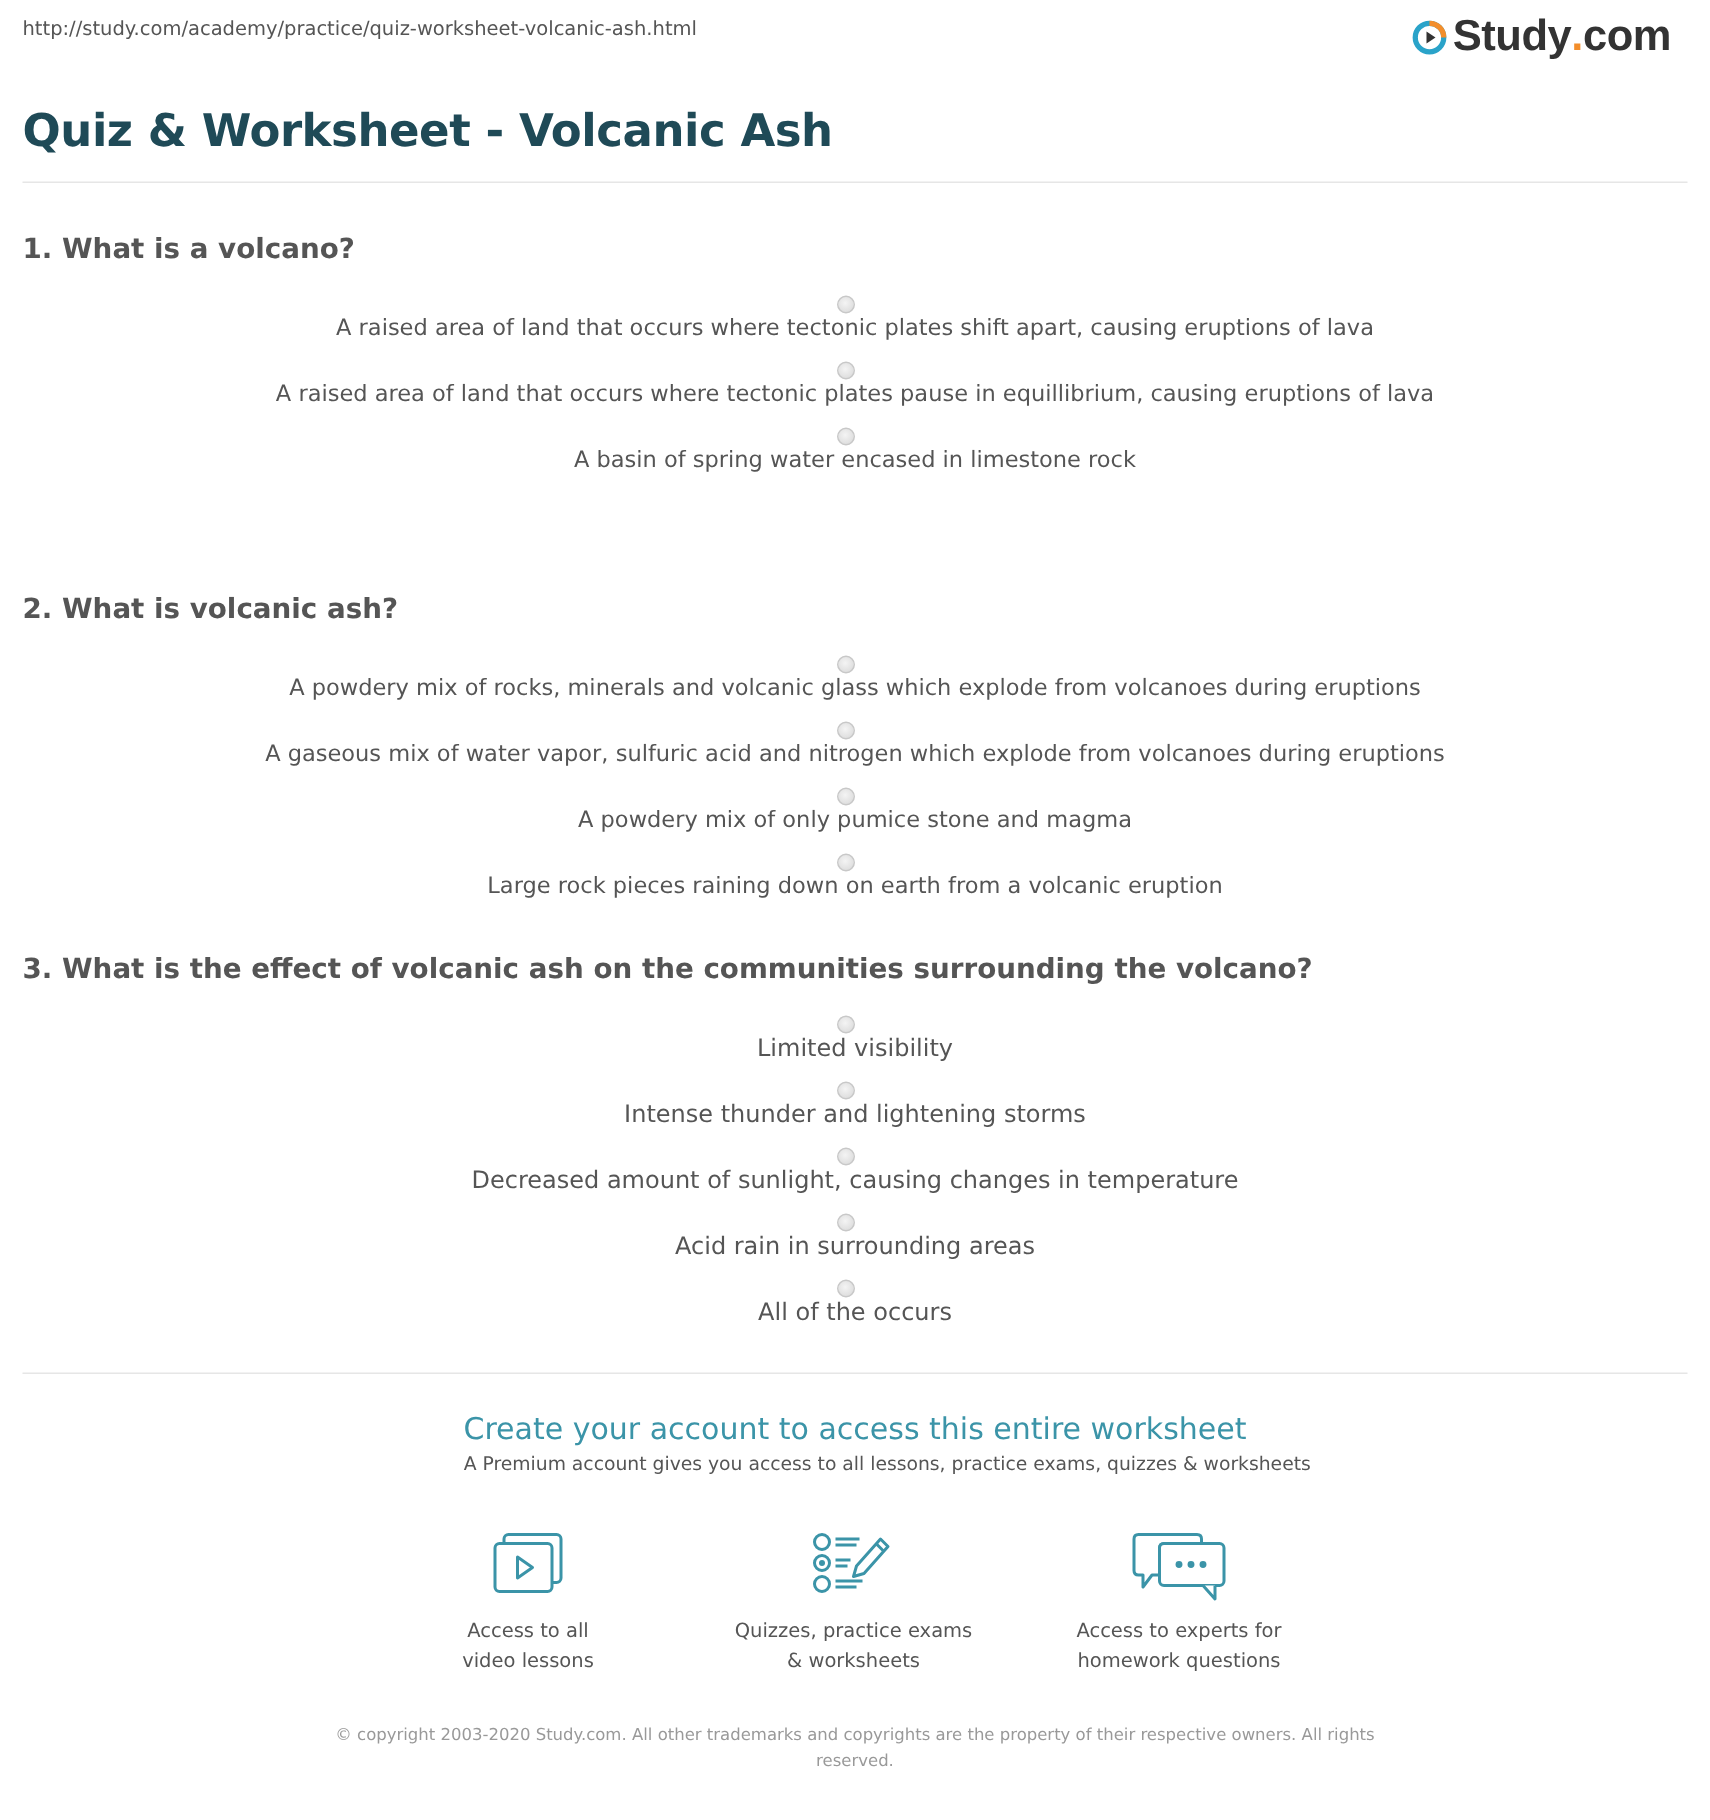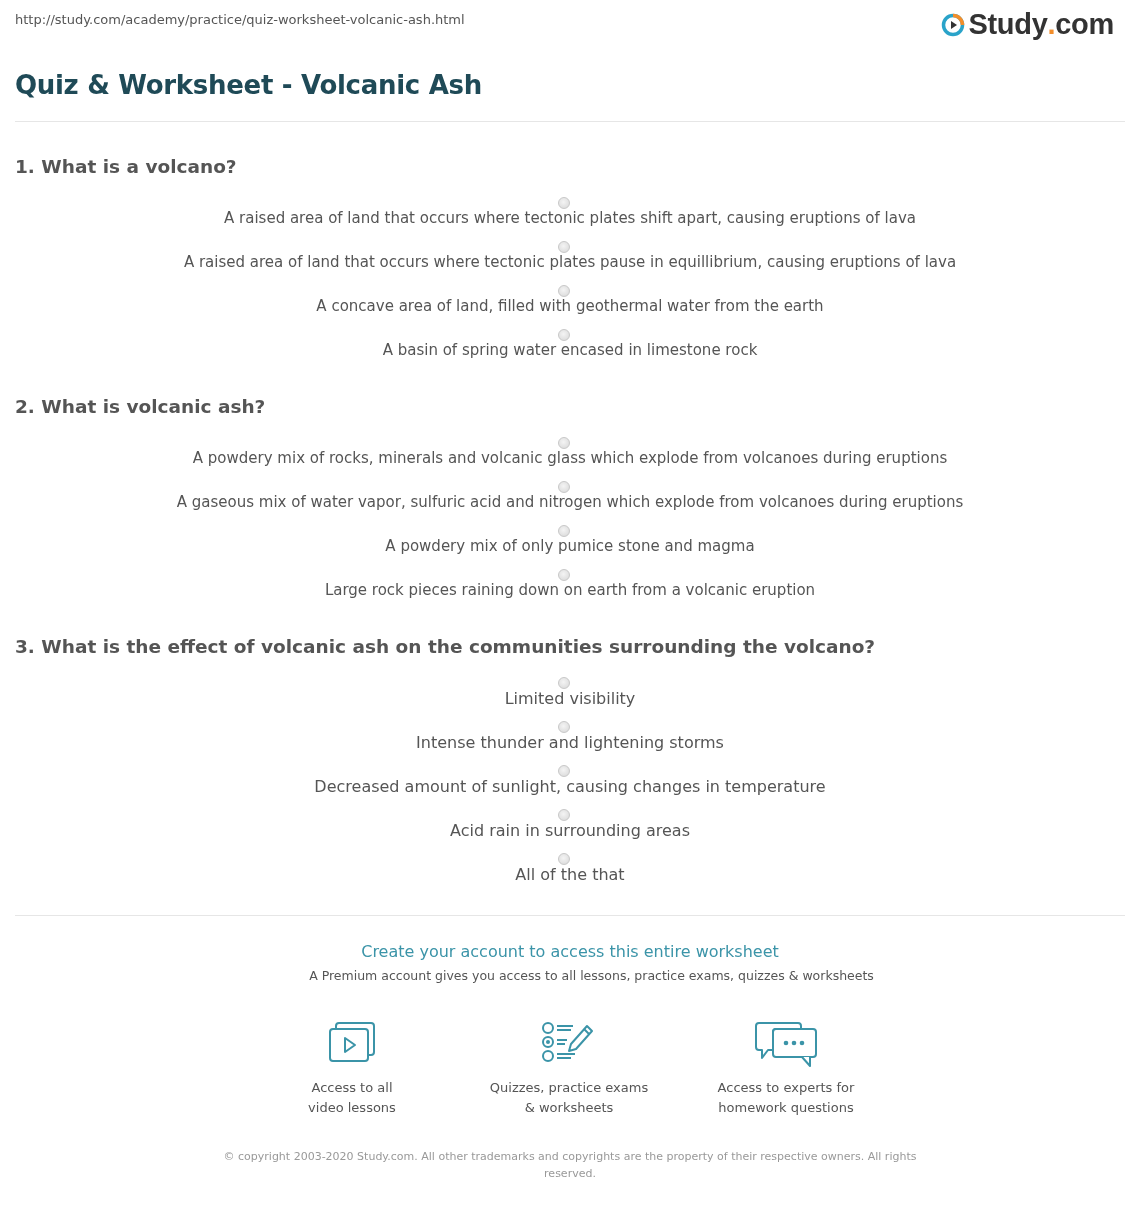--- a/index.html
+++ b/index.html
@@ -18,21 +18,21 @@
     position: absolute; right: 26px; top: 8px;
     display: flex; align-items: center;
     font-family: "Liberation Sans", sans-serif;
     font-size: 29px; font-weight: bold; color: #333333;
     letter-spacing: -0.3px;
   }
   .logo .dot { color: #f38e2b; }
   .logo-icon { width: 24px; height: 24px; margin-right: 3px; }
   .title {
     position: absolute; left: 15px; top: 70px;
-    font-size: 26px; font-weight: bold; color: #1f4a57;
+    font-size: 30px; font-weight: bold; color: #1f4a57;
     letter-spacing: -0.3px;
   }
   .hr {
     position: absolute; left: 15px; right: 15px; height: 1px;
     background: #e6e6e6;
   }
   .hr.top { top: 121px; }
   .hr.bottom { top: 915px; }
   .question {
     position: absolute; left: 15px; right: 15px;
@@ -51,21 +51,21 @@
     width: 12px; height: 12px; border-radius: 50%;
     border: 1px solid #c8c8c8;
     background: radial-gradient(circle at 45% 40%, #f4f4f4 0%, #d7d7d7 100%);
     margin-left: 8px; margin-right: 20px; flex: none;
   }
   .q3 .answer { font-size: 16px; }
   .cta {
     position: absolute; left: 0; right: 0; top: 938px; text-align: center;
   }
   .cta-title {
-    font-size: 16px; color: #3b94a8; font-weight: normal;
+    font-size: 20px; color: #3b94a8; font-weight: normal;
     line-height: 28px;
   }
   .cta-sub { font-size: 12.5px; color: #555555; margin-top: 2px; padding-left: 43px; }
   .features {
     position: absolute; top: 1020px; left: 0; right: 0;
   }
   .feature {
     position: absolute; width: 200px; text-align: center;
   }
   .feature svg { display: block; margin: 0 auto; }
@@ -102,24 +102,20 @@
     <li class="answer">
         <span class="radio"></span>
         <span>A raised area of land that occurs where tectonic plates shift apart, causing eruptions of lava</span>
       </li>
     <li class="answer">
         <span class="radio"></span>
         <span>A raised area of land that occurs where tectonic plates pause in equillibrium, causing eruptions of lava</span>
       </li>
     <li class="answer">
         <span class="radio"></span>
-        <span>A concave area of land, filled with geothermal water from the earth</span>
-      </li>
-    <li class="answer">
-        <span class="radio"></span>
         <span>A basin of spring water encased in limestone rock</span>
       </li>
   </ul>
 </div>
 
 <div class="question q2" style="top:395px;">
   <div class="q-title">2. What is volcanic ash?</div>
   <ul class="answers">
     <li class="answer">
         <span class="radio"></span>
@@ -154,21 +150,21 @@
     <li class="answer">
         <span class="radio"></span>
         <span>Decreased amount of sunlight, causing changes in temperature</span>
       </li>
     <li class="answer">
         <span class="radio"></span>
         <span>Acid rain in surrounding areas</span>
       </li>
     <li class="answer">
         <span class="radio"></span>
-        <span>All of the that</span>
+        <span>All of the occurs</span>
       </li>
   </ul>
 </div>
 
 <div class="hr bottom"></div>
 
 <div class="cta">
   <div class="cta-title">Create your account to access this entire worksheet</div>
   <div class="cta-sub">A Premium account gives you access to all lessons, practice exams, quizzes &amp; worksheets</div>
 </div>

